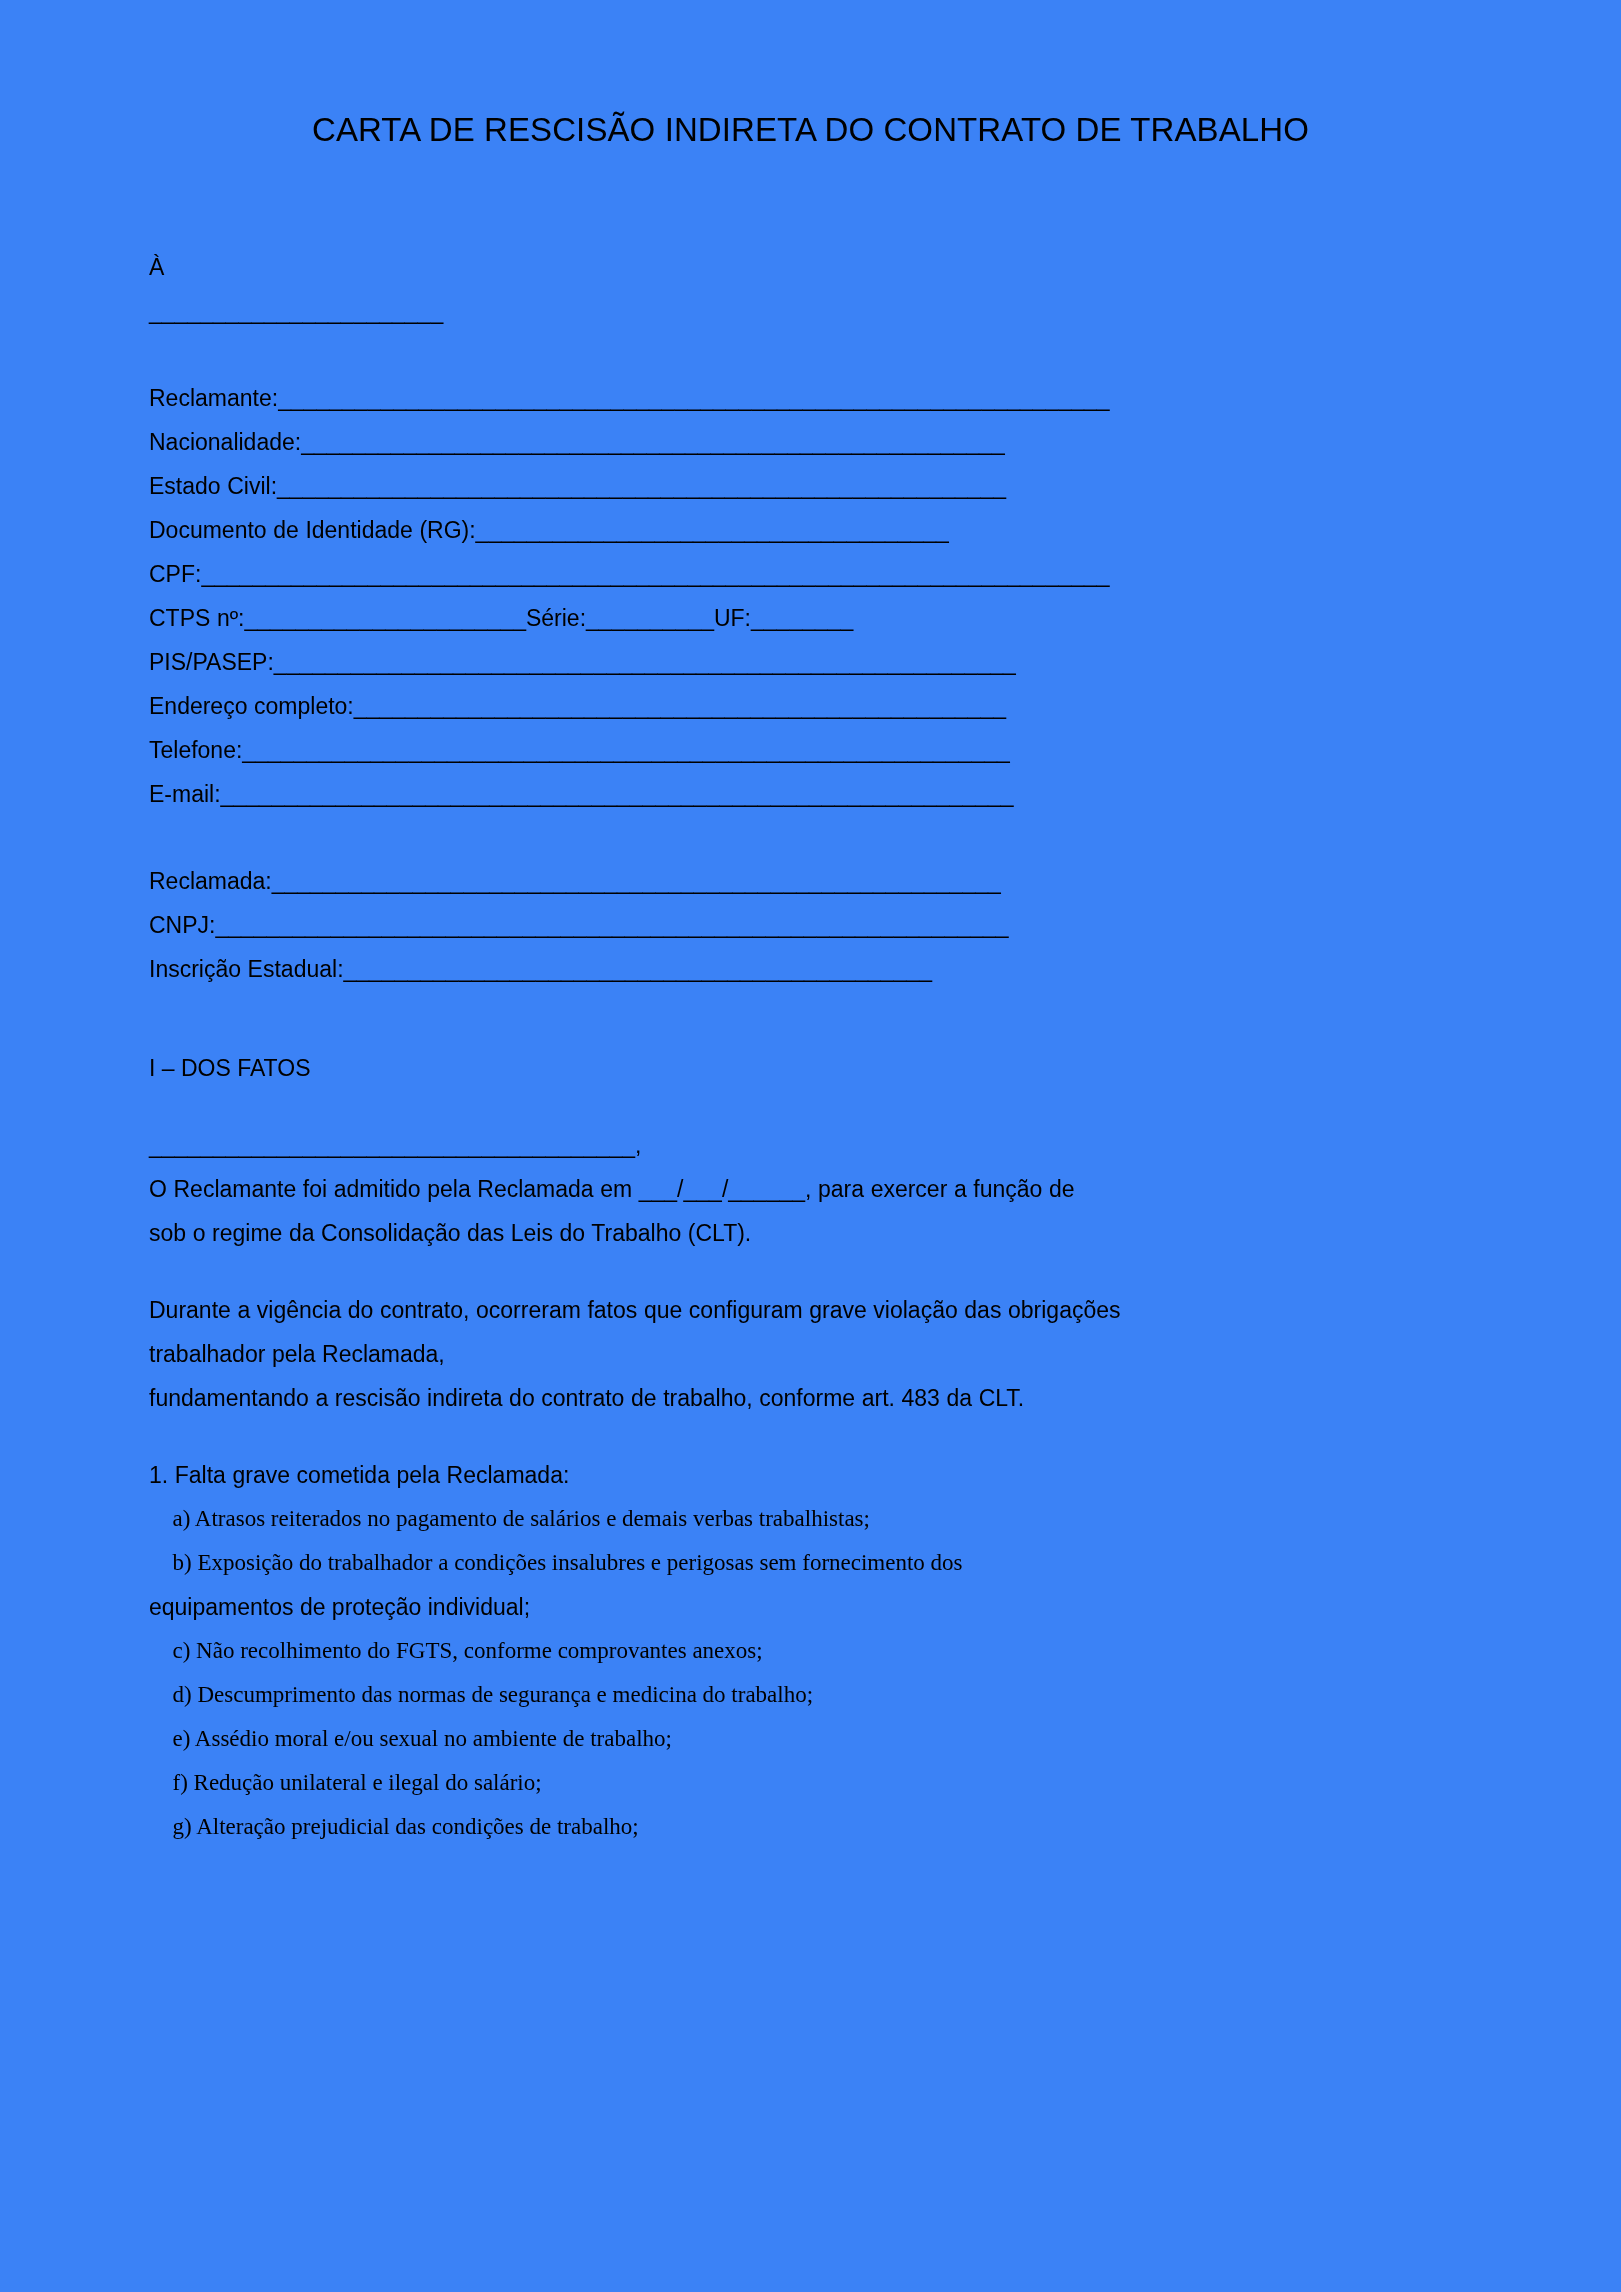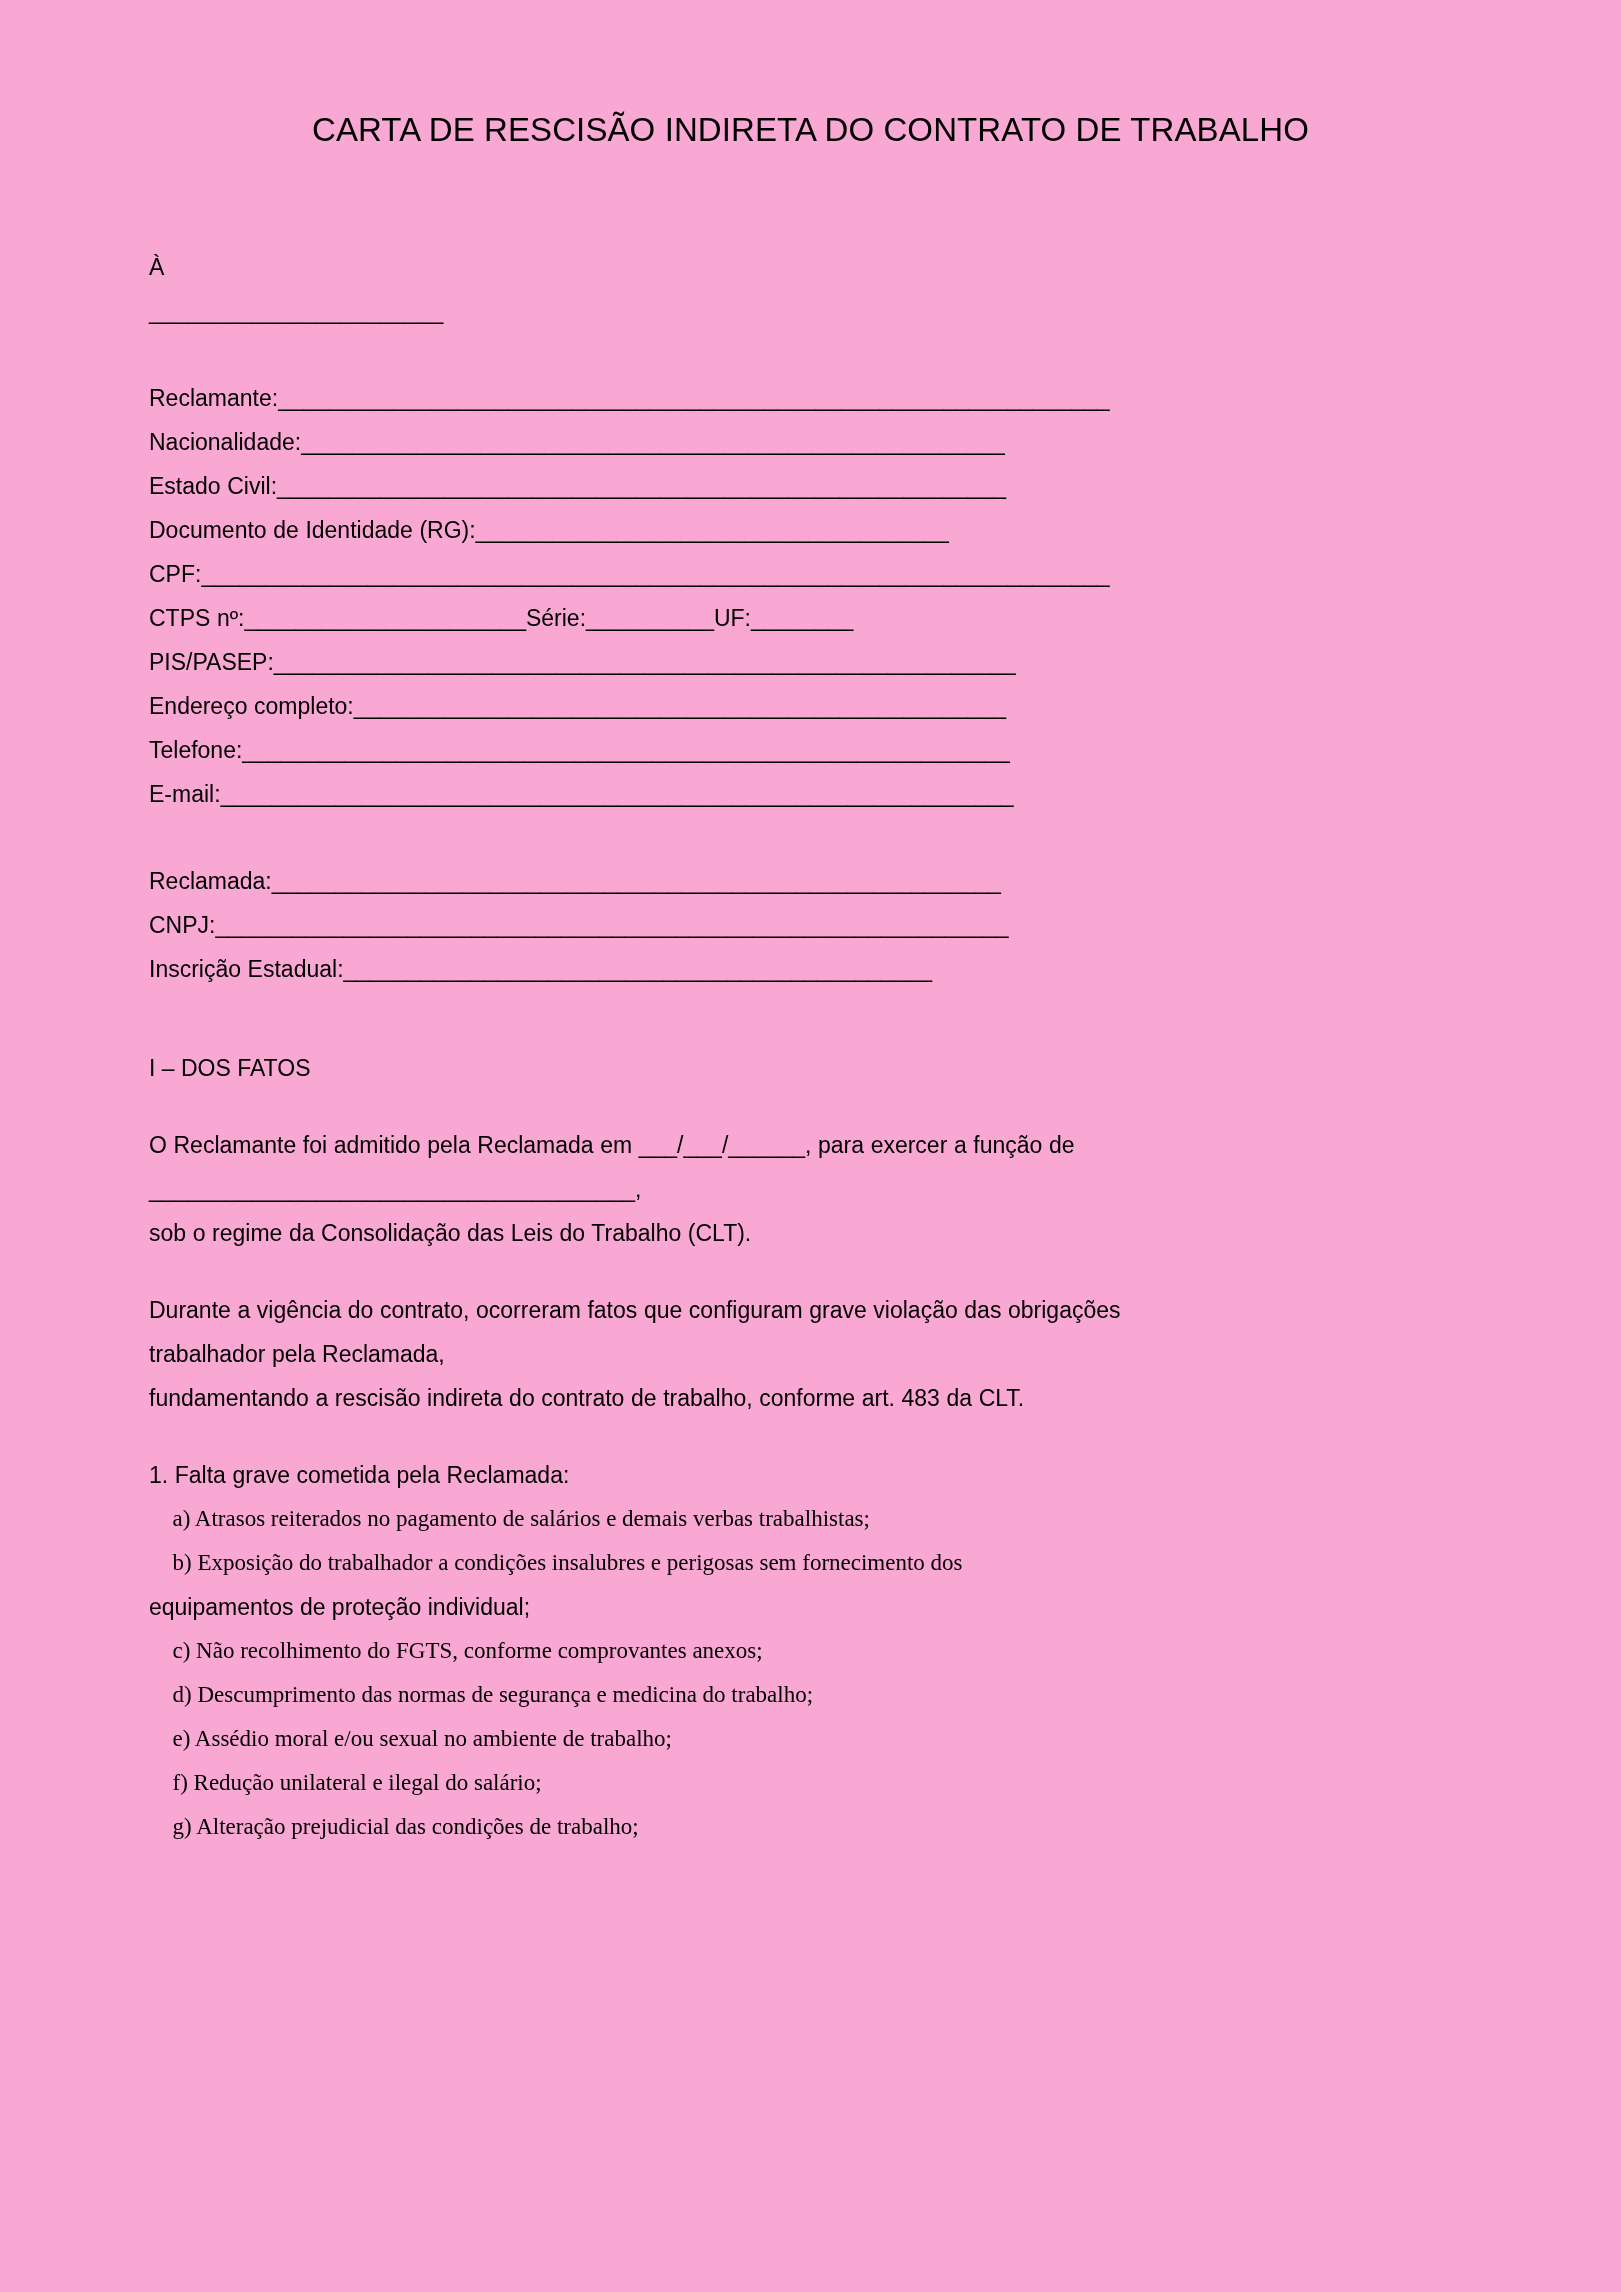--- a/index.html
+++ b/index.html
@@ -16,21 +16,21 @@
     color: #000000;
     -webkit-font-smoothing: antialiased;
   }
 
   .page {
     position: absolute;
     left: 0;
     top: 0;
     width: 1621px;
     height: 2293px;
-    background: #f9a8d4;
+    background: #3b82f6;
     overflow: hidden;
   }
 
   
   .doc {
     position: absolute;
     left: 149px;
     top: 0;
     width: 1323px;
   }
@@ -117,22 +117,22 @@
       <div class="line"><span>Inscrição Estadual:</span><span class="blank">______________________________________________</span></div>
     </div>
 
     <div class="sp-44"></div>
     <div class="sp-12"></div>
 
     <div class="section-head">I – DOS FATOS</div>
 
     <div class="sp-34"></div>
 
+    <div class="line blank">______________________________________,</div>
     <div class="line">O Reclamante foi admitido pela Reclamada em ___/___/______, para exercer a função de</div>
-    <div class="line blank">______________________________________,</div>
     <div class="line">sob o regime da Consolidação das Leis do Trabalho (CLT).</div>
 
     <div class="sp-34"></div>
 
     <div class="line">Durante a vigência do contrato, ocorreram fatos que configuram grave violação das obrigações</div>
     <div class="line">trabalhador pela Reclamada,</div>
     <div class="line">fundamentando a rescisão indireta do contrato de trabalho, conforme art. 483 da CLT.</div>
 
     <div class="sp-34"></div>
 

